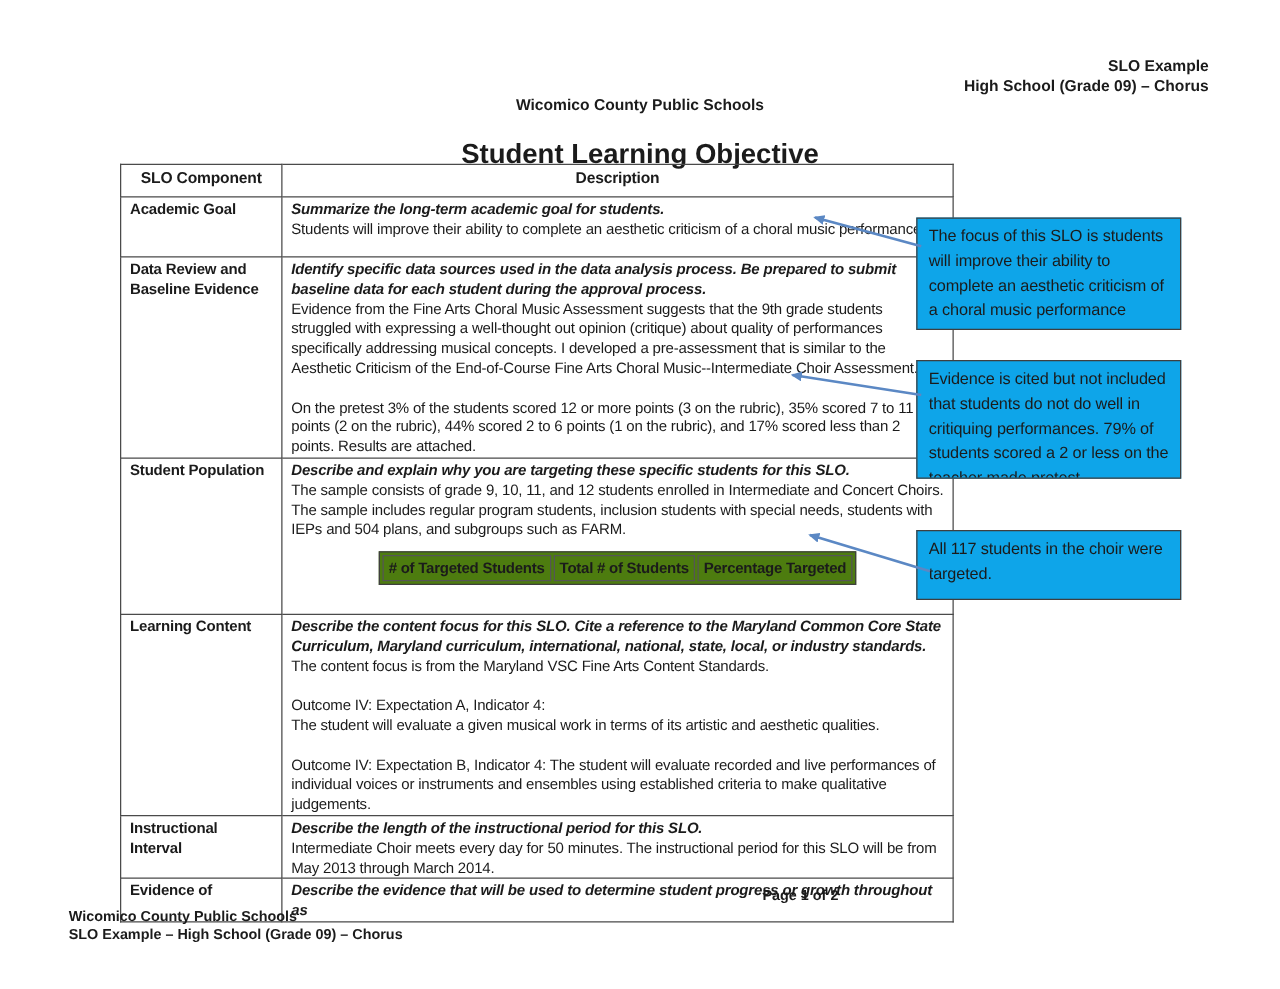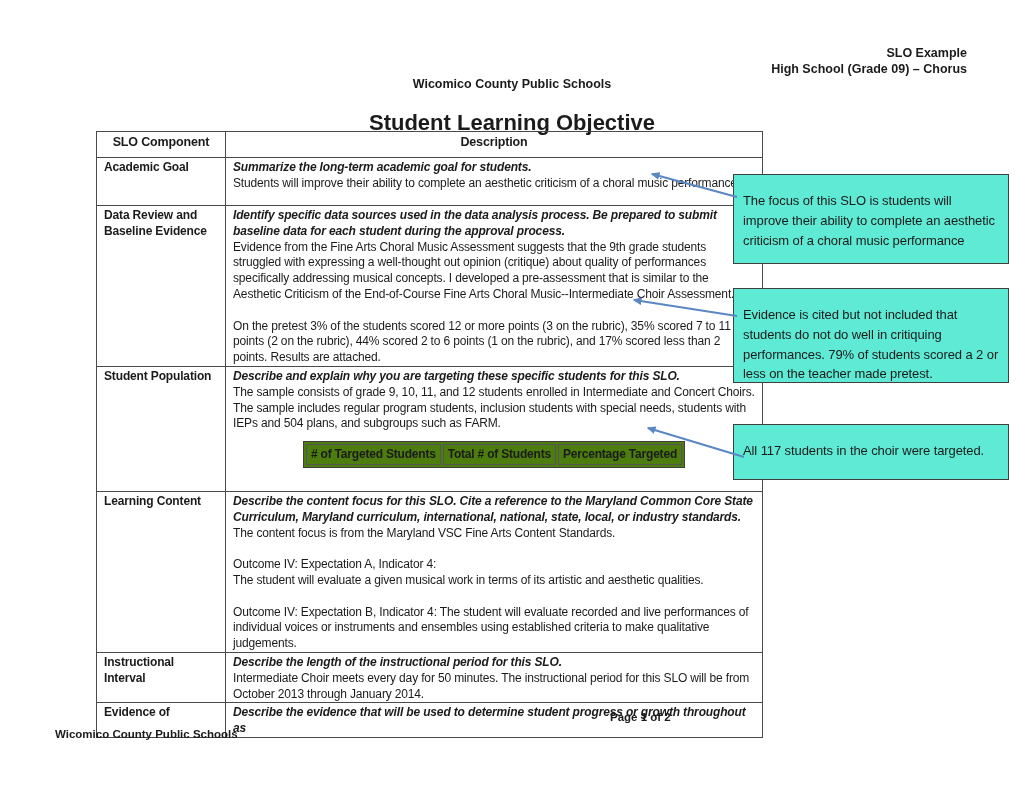--- a/index.html
+++ b/index.html
@@ -27,22 +27,22 @@
   .gap { height:15.8px; }
 
   
   table.stats { border-collapse:separate; border-spacing:2px;
     border:1.5px solid #3f3f3f; margin:9px auto 0 auto; background:#4d7c0f; }
   table.stats td { border:1px solid #555; text-align:center; vertical-align:middle;
     padding:1px 4px; font-size:12px; line-height:17px; letter-spacing:-0.2px; white-space:nowrap; }
   table.stats tr.h td { font-weight:bold; }
 
   
-  .callout { position:absolute; left:733px; width:276px; border:1.5px solid #3f3f3f;
-    background:#5eead4; padding:16px 9px; font-size:13px; line-height:19.8px;
+  .callout { position:absolute; left:733px; width:212px; border:1.5px solid #3f3f3f;
+    background:#0ea5e9; padding:4px 9px; font-size:13px; line-height:19.8px;
     letter-spacing:-0.1px; overflow:hidden; }
   .callout1 { top:174px; height:90px; }
   .callout2 { top:288px; height:95px; }
   .callout3 { top:424px; height:56px; }
 
   
   svg.arrows { position:absolute; left:0; top:0; width:1024px; height:791px;
     pointer-events:none; }
 
   
@@ -115,21 +115,21 @@
       <div>Outcome IV: Expectation A, Indicator 4:</div>
       <div>The student will evaluate a given musical work in terms of its artistic and aesthetic qualities.</div>
       <div class="gap"></div>
       <div>Outcome IV: Expectation B, Indicator 4: The student will evaluate recorded and live performances of individual voices or instruments and ensembles using established criteria to make qualitative judgements.</div>
     </td>
   </tr>
   <tr style="height:47px">
     <td class="comp">Instructional Interval</td>
     <td>
       <div class="prompt">Describe the length of the instructional period for this SLO.</div>
-      <div>Intermediate Choir meets every day for 50 minutes. The instructional period for this SLO will be from October 2013 through January 2014.</div>
+      <div>Intermediate Choir meets every day for 50 minutes. The instructional period for this SLO will be from May 2013 through March 2014.</div>
     </td>
   </tr>
   <tr style="height:17px">
     <td class="comp">Evidence of</td>
     <td>
       <div class="prompt">Describe the evidence that will be used to determine student progress or growth throughout as</div>
     </td>
   </tr>
 </tbody>
   </table>
@@ -150,14 +150,15 @@
       <path d="M0,0 L9,4 L0,8 z" fill="#5B88C4"></path>
     </marker>
   </defs>
   <line x1="737" y1="197" x2="652" y2="174" stroke-width="2.2" marker-end="url(#ah)" stroke="#5B88C4"></line>
   <line x1="737" y1="316" x2="634" y2="300" stroke-width="2.2" marker-end="url(#ah)" stroke="#5B88C4"></line>
   <line x1="744" y1="457" x2="648" y2="428" stroke-width="2.2" marker-end="url(#ah)" stroke="#5B88C4"></line>
 </svg>
 
 <div class="footer-left">
   <div>Wicomico County Public Schools</div>
+  <div>SLO Example – High School (Grade 09) – Chorus</div>
 </div>
 <div class="footer-page">Page 1 of 2</div>
 
 </body></html>

